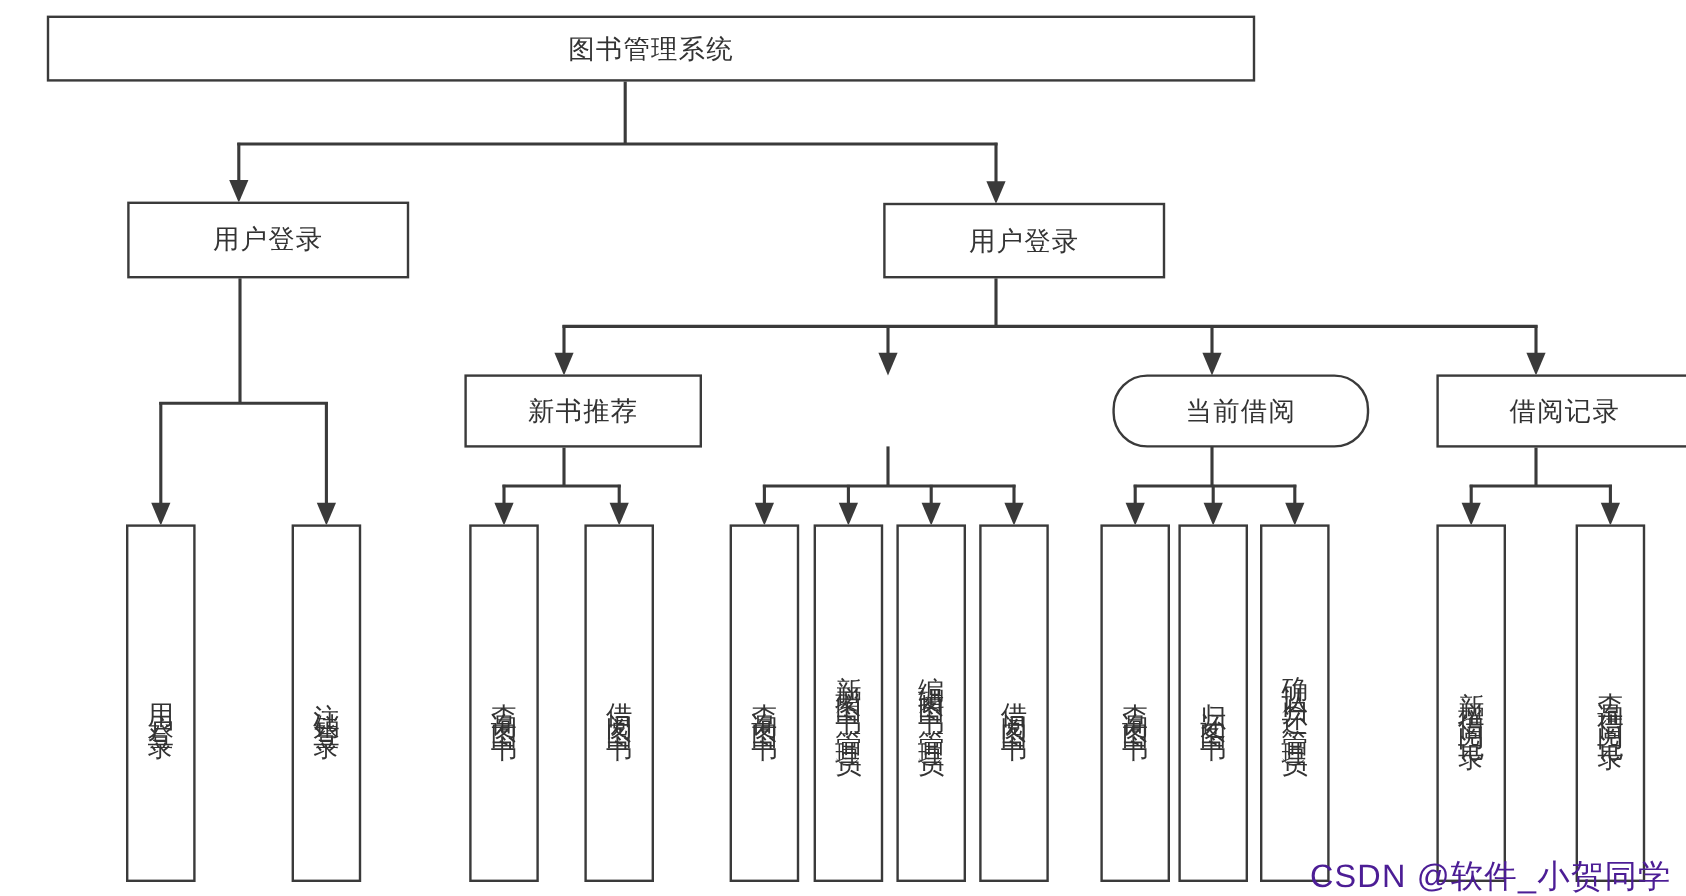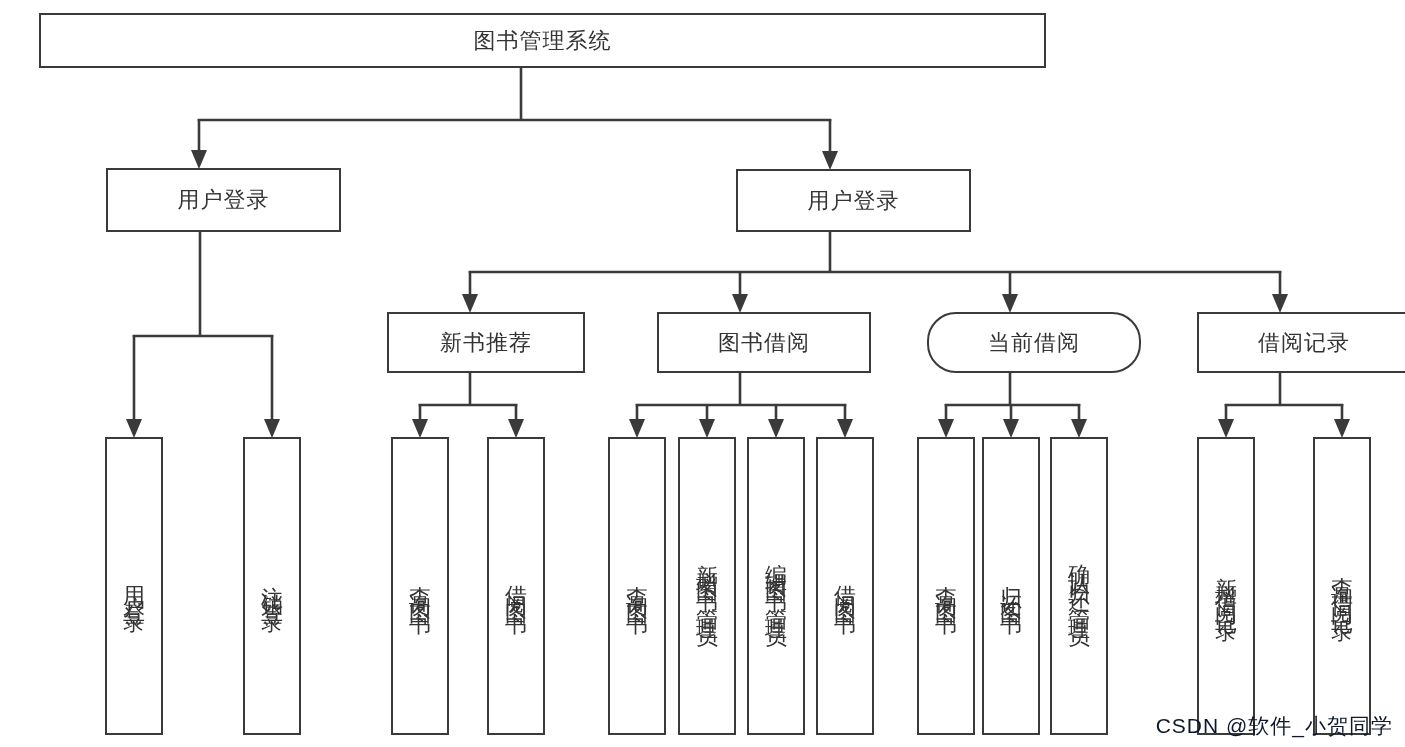--- a/index.html
+++ b/index.html
@@ -29,22 +29,22 @@
     writing-mode:vertical-rl;
     text-orientation:mixed;
     font-size:22px;
     letter-spacing:9px;
     line-height:1;
     padding:6px 0;
   }
   .watermark{
     position:absolute;
     right:12px;top:712px;
-    font-size:21px;
-    color:#0f172a;
+    font-size:27px;
+    color:#4c1d95;
     letter-spacing:1px;
     white-space:nowrap;
   }
 </style>
 </head>
 <body>
 
 <div class="stage">
 
   <svg class="connectors" viewBox="0 0 1405 747" xmlns="http://www.w3.org/2000/svg">
@@ -112,21 +112,20 @@
       <polygon points="1334,419 1350,419 1342,438"></polygon>
     </g>
   </svg>
 
   <div class="node hnode root">图书管理系统</div>
 
   <div class="node hnode" style="left:82px;top:168px;width:235px;height:64px;">用户登录</div>
   <div class="node hnode" style="left:712px;top:169px;width:235px;height:63px;">用户登录</div>
 
   <div class="node hnode" style="left:363px;top:312px;width:198px;height:61px;">新书推荐</div>
-  <div class="node hnode" style="left:633px;top:312px;width:214px;height:61px;">图书借阅</div>
   <div class="node hnode" style="left:903px;top:312px;width:214px;height:61px;border-radius:29px;">当前借阅</div>
   <div class="node hnode" style="left:1173px;top:312px;width:214px;height:61px;">借阅记录</div>
 
   <div class="node vnode" style="left:105px;">用户登录</div>
   <div class="node vnode" style="left:243px;">注销登录</div>
 
   <div class="node vnode" style="left:391px;">查询图书</div>
   <div class="node vnode" style="left:487px;">借阅图书</div>
 
   <div class="node vnode" style="left:608px;">查询图书</div>

